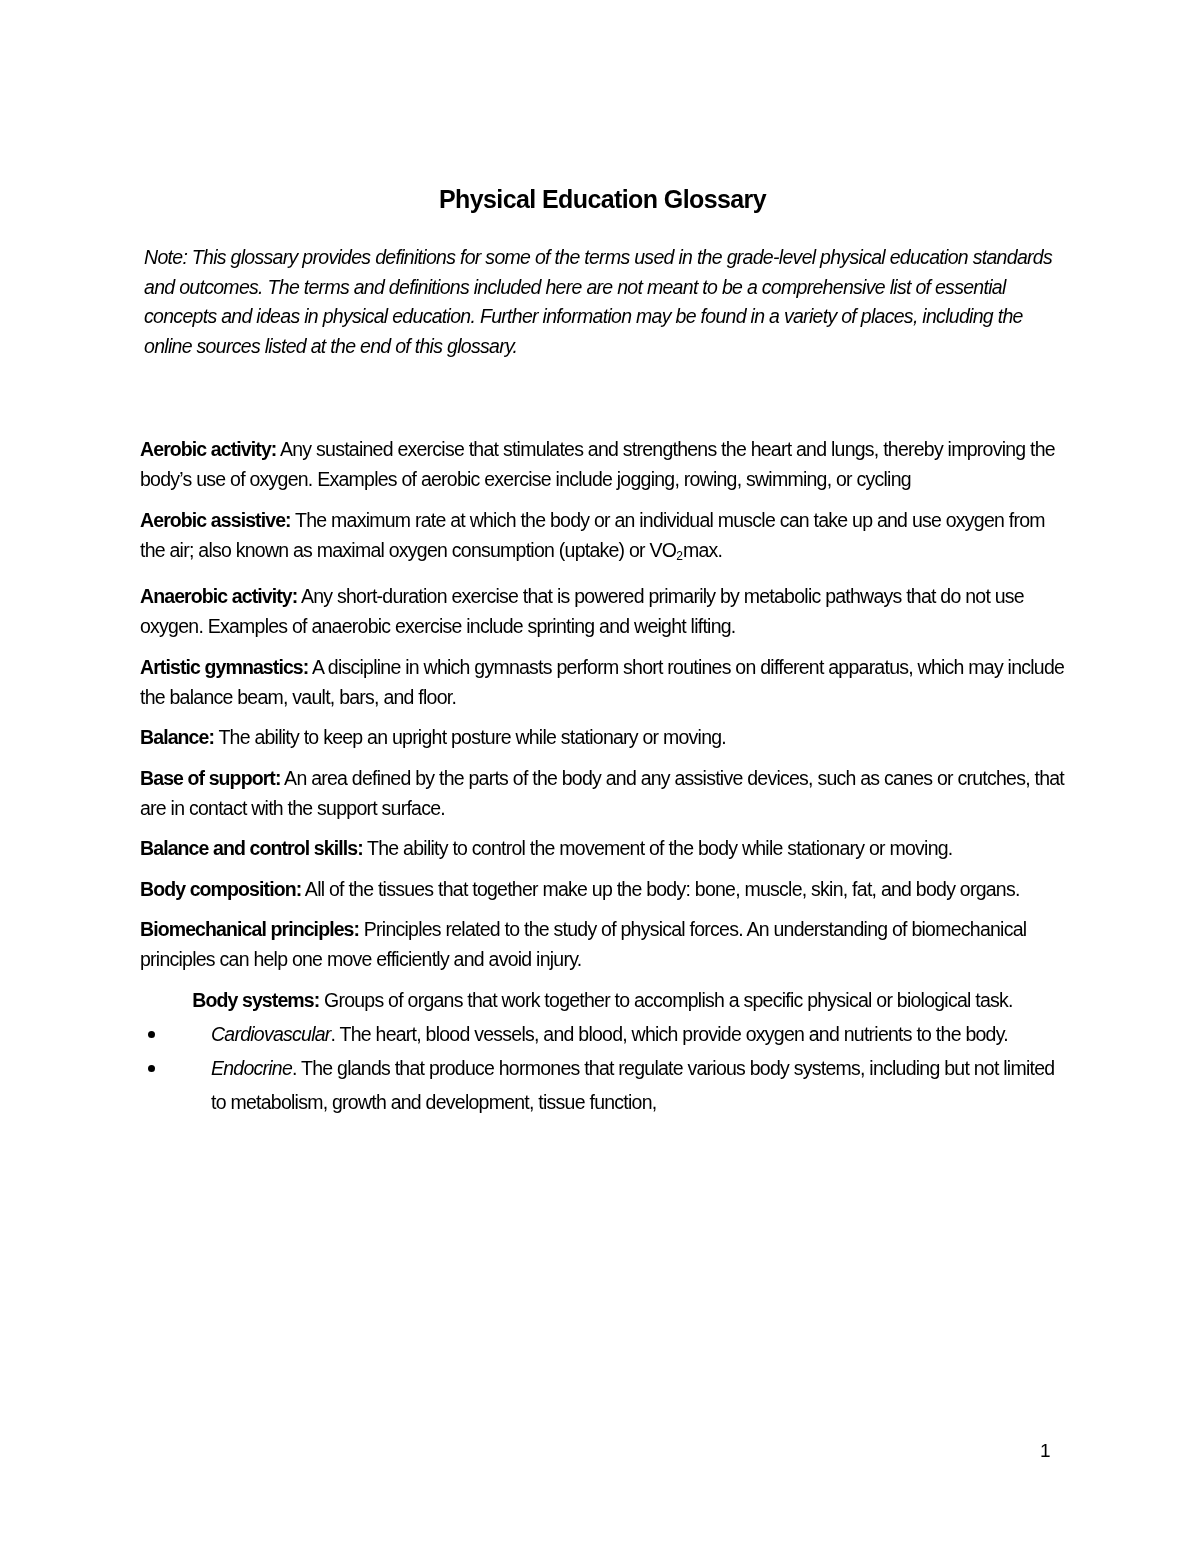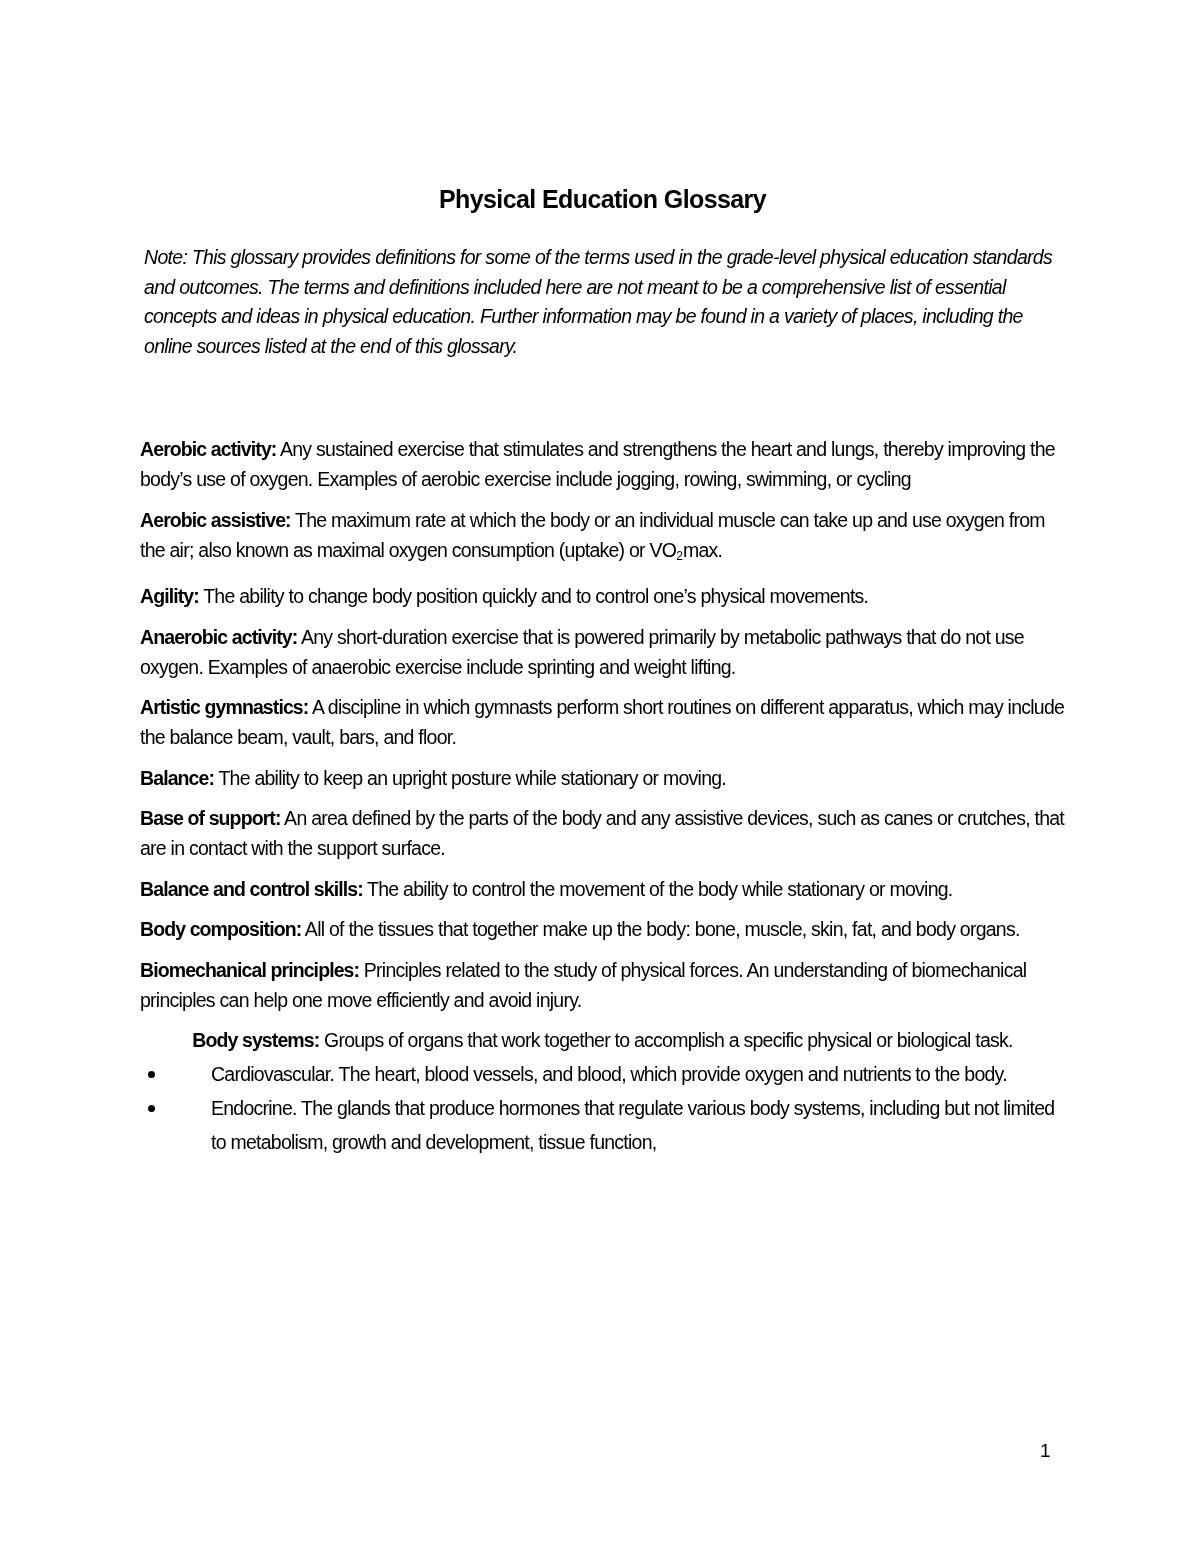--- a/index.html
+++ b/index.html
@@ -81,20 +81,21 @@
     .bullet-dot {
       position: absolute;
       left: 8px;
       top: 14px;
       width: 7px;
       height: 7px;
       border-radius: 50%;
       background: #000000;
     }
     .bullet-term {
+      font-style: italic;
     }
     .page-number {
       position: absolute;
       left: 1040px;
       top: 1439px;
       font-size: 19px;
       line-height: 24px;
     }
   </style>
 </head>
@@ -105,21 +106,20 @@
   <h1 class="title">Physical Education Glossary</h1>
 
   <p class="note">Note: This glossary provides definitions for some of the terms used in the grade-level physical education standards and outcomes. The terms and definitions included here are not meant to be a comprehensive list of essential concepts and ideas in physical education. Further information may be found in a variety of places, including the online sources listed at the end of this glossary.</p>
 
   <div class="entries">
 
     <p class="entry"><span class="term">Aerobic activity:</span><span> Any sustained exercise that stimulates and strengthens the heart and lungs, thereby improving the body’s use of oxygen. Examples of aerobic exercise include jogging, rowing, swimming, or cycling</span></p>
 
     <p class="entry"><span class="term">Aerobic assistive:</span><span> The maximum rate at which the body or an individual muscle can take up and use oxygen from the air; also known as maximal oxygen consumption (uptake) or VO</span><span class="sub">2</span><span>max.</span></p>
 
-    <p class="entry"><span class="term">Agility:</span><span> The ability to change body position quickly and to control one’s physical movements.</span></p>
 
     <p class="entry"><span class="term">Anaerobic activity:</span><span> Any short-duration exercise that is powered primarily by metabolic pathways that do not use oxygen. Examples of anaerobic exercise include sprinting and weight lifting.</span></p>
 
     <p class="entry"><span class="term">Artistic gymnastics:</span><span> A discipline in which gymnasts perform short routines on different apparatus, which may include the balance beam, vault, bars, and floor.</span></p>
 
     <p class="entry"><span class="term">Balance:</span><span> The ability to keep an upright posture while stationary or moving.</span></p>
 
     <p class="entry"><span class="term">Base of support:</span><span> An area defined by the parts of the body and any assistive devices, such as canes or crutches, that are in contact with the support surface.</span></p>
 
     <p class="entry"><span class="term">Balance and control skills:</span><span> The ability to control the movement of the body while stationary or moving.</span></p>

